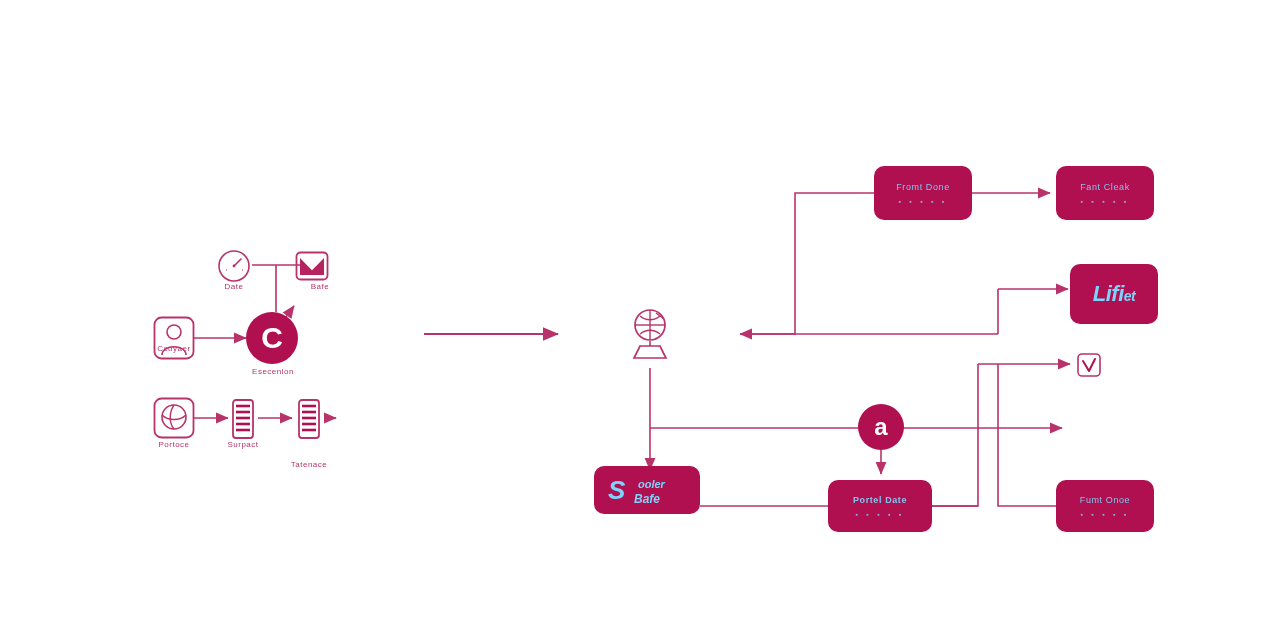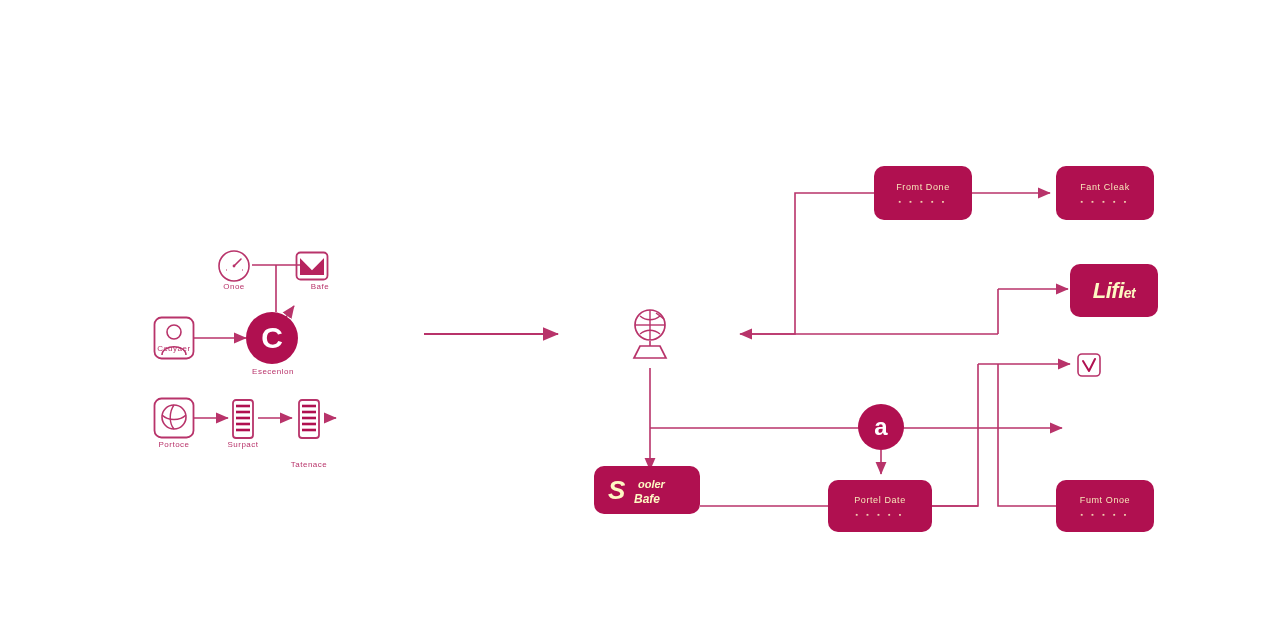--- a/index.html
+++ b/index.html
@@ -14,21 +14,21 @@
   svg.layer{position:absolute;left:0;top:0;width:1280px;height:640px;}
 
   .node-box{
     position:absolute;
     background:#B01050;
     border-radius:10px;
     display:flex;
     flex-direction:column;
     align-items:center;
     justify-content:center;
-    color:#fef9c3;
+    color:#7dd3fc;
     box-sizing:border-box;
     filter:blur(0.25px);
   }
   .node-title{
     font-size:9px;
     letter-spacing:0.6px;
     opacity:.92;
     white-space:nowrap;
     filter:blur(0.45px);
   }
@@ -124,21 +124,21 @@
       <path d="M881,450 L881,474" marker-end="url(#ah)"></path>
     </g>
   </svg>
 
   <svg class="svg-icon" style="left:213px;top:245px;" width="42" height="42" viewBox="0 0 42 42">
     <circle cx="21" cy="21" r="15" fill="none" stroke="#B8336A" stroke-width="1.6"></circle>
     <path d="M21,21 L28,14" stroke="#B8336A" stroke-width="1.6" fill="none" stroke-linecap="round"></path>
     <circle cx="21" cy="21" r="1.4" fill="#B8336A"></circle>
     <path d="M13,25 L14,25 M29,25 L30,25" stroke="#B8336A" stroke-width="1.2"></path>
   </svg>
-  <div class="icon-label" style="left:196px;top:282px;width:76px;">Onoe</div>
+  <div class="icon-label" style="left:196px;top:282px;width:76px;">Date</div>
 
   <svg class="svg-icon" style="left:294px;top:248px;" width="36" height="36" viewBox="0 0 36 36">
     <rect x="2.5" y="4.5" width="31" height="27" rx="4" fill="none" stroke="#B8336A" stroke-width="1.8"></rect>
     <path d="M6,9 L18,21 L30,9 L30,27 L6,27 Z" fill="#B01050" opacity="0.92"></path>
     <path d="M6,9 L18,21 L30,9" fill="none" stroke="#ffffff" stroke-width="1.6"></path>
   </svg>
   <div class="icon-label" style="left:284px;top:282px;width:72px;">Bafe</div>
 
   <svg class="svg-icon" style="left:152px;top:315px;" width="44" height="46" viewBox="0 0 44 46">
     <rect x="2.5" y="2.5" width="39" height="41" rx="7" fill="none" stroke="#B8336A" stroke-width="1.8"></rect>
@@ -207,38 +207,38 @@
   <div class="node-box" style="left:874px;top:166px;width:98px;height:54px;">
     <span class="node-title">Fromt Done</span>
     <span class="node-sub">▪ ▪ ▪ ▪ ▪</span>
   </div>
 
   <div class="node-box" style="left:1056px;top:166px;width:98px;height:54px;">
     <span class="node-title">Fant Cleak</span>
     <span class="node-sub">▪ ▪ ▪ ▪ ▪</span>
   </div>
 
-  <div class="node-box" style="left:1070px;top:264px;width:88px;height:53px;">
+  <div class="node-box" style="left:1070px;top:264px;width:88px;height:60px;">
     <span class="brand-lifi">
       <span>Lifi</span><span class="suffix">et</span>
     </span>
   </div>
 
 
   <div class="node-box" style="left:1056px;top:480px;width:98px;height:52px;">
     <span class="node-title">Fumt Onoe</span>
     <span class="node-sub">▪ ▪ ▪ ▪ ▪</span>
   </div>
 
   <div class="node-box" style="left:594px;top:466px;width:106px;height:48px;">
     <span class="brand-stack">
       <span class="brand-big">S</span>
       <span class="brand-l1">ooler</span>
       <span class="brand-l2">Bafe</span>
     </span>
   </div>
 
-  <div class="node-box" style="left:828px;top:480px;width:104px;height:52px;">
+  <div class="node-box" style="left:828px;top:480px;width:104px;height:52px;font-weight:bold;">
     <span class="node-title">Portel Date</span>
     <span class="node-sub">▪ ▪ ▪ ▪ ▪</span>
   </div>
 
 </div>
 
 </body></html>

